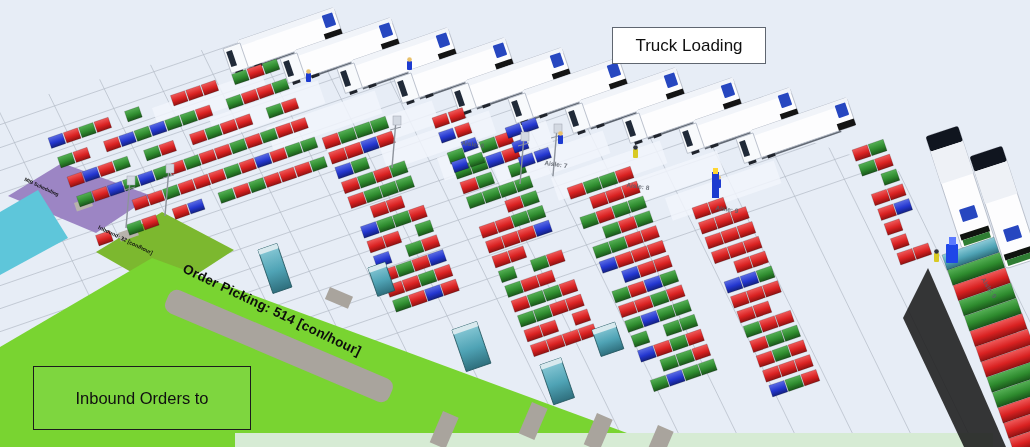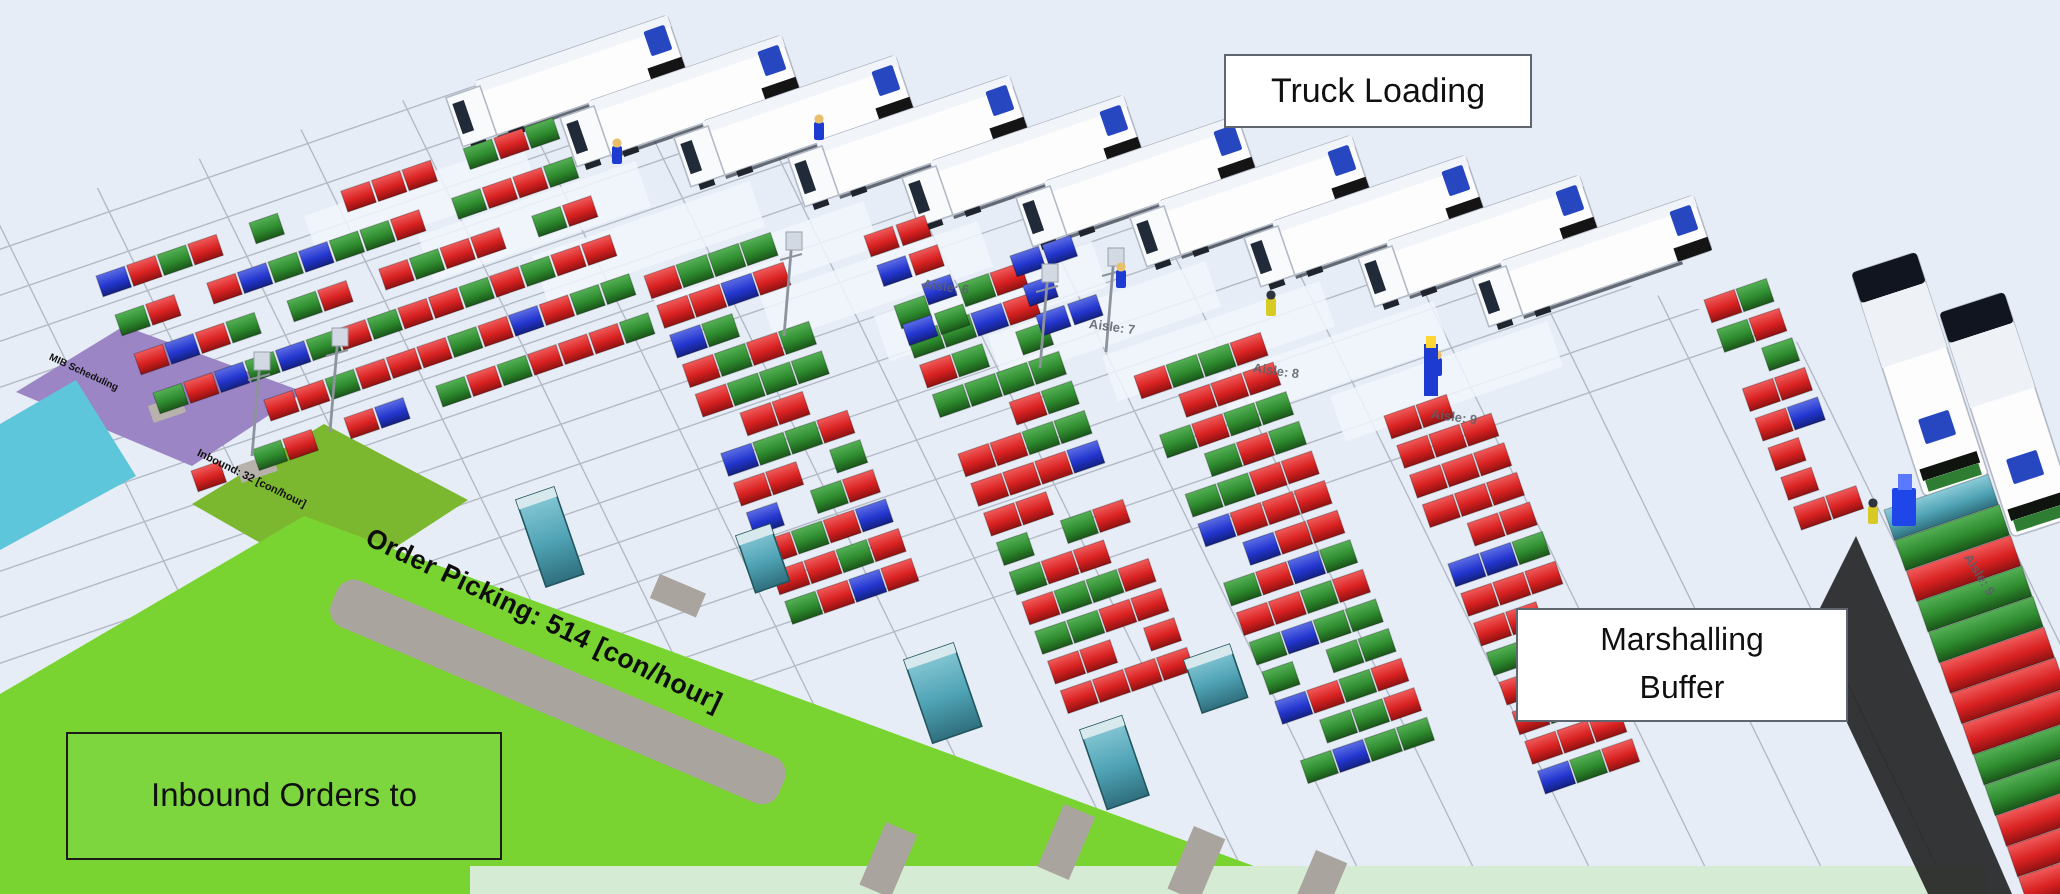--- a/index.html
+++ b/index.html
@@ -599,24 +599,20 @@
         <circle cx="2.5" cy="1.5" r="2.3" fill="#30343c"></circle>
       </g>
       <rect x="712" y="172" width="7" height="26" fill="#1d3bd0"></rect>
       <rect x="713" y="168" width="5" height="6" fill="#ffd633"></rect>
     </svg>
 
   <div class="label-box" id="truck-loading-box">
     <span>Truck Loading</span>
   </div>
 
-  <div class="label-box" id="marshalling-box">
-    <span>Marshalling</span>
-    <span>Buffer</span>
-  </div>
 
   <div class="label-box" id="inbound-box" style="background: rgb(126, 214, 63); gap: 36px;">
     <span>Inbound Orders to</span>
   </div>
 
   <div class="order-picking">Order Picking: 514 [con/hour]</div>
 
   <div class="zone-label" id="zone-label-purple">MIB Scheduling</div>
   <div class="zone-label" id="zone-label-green">Inbound: 32 [con/hour]</div>
 

